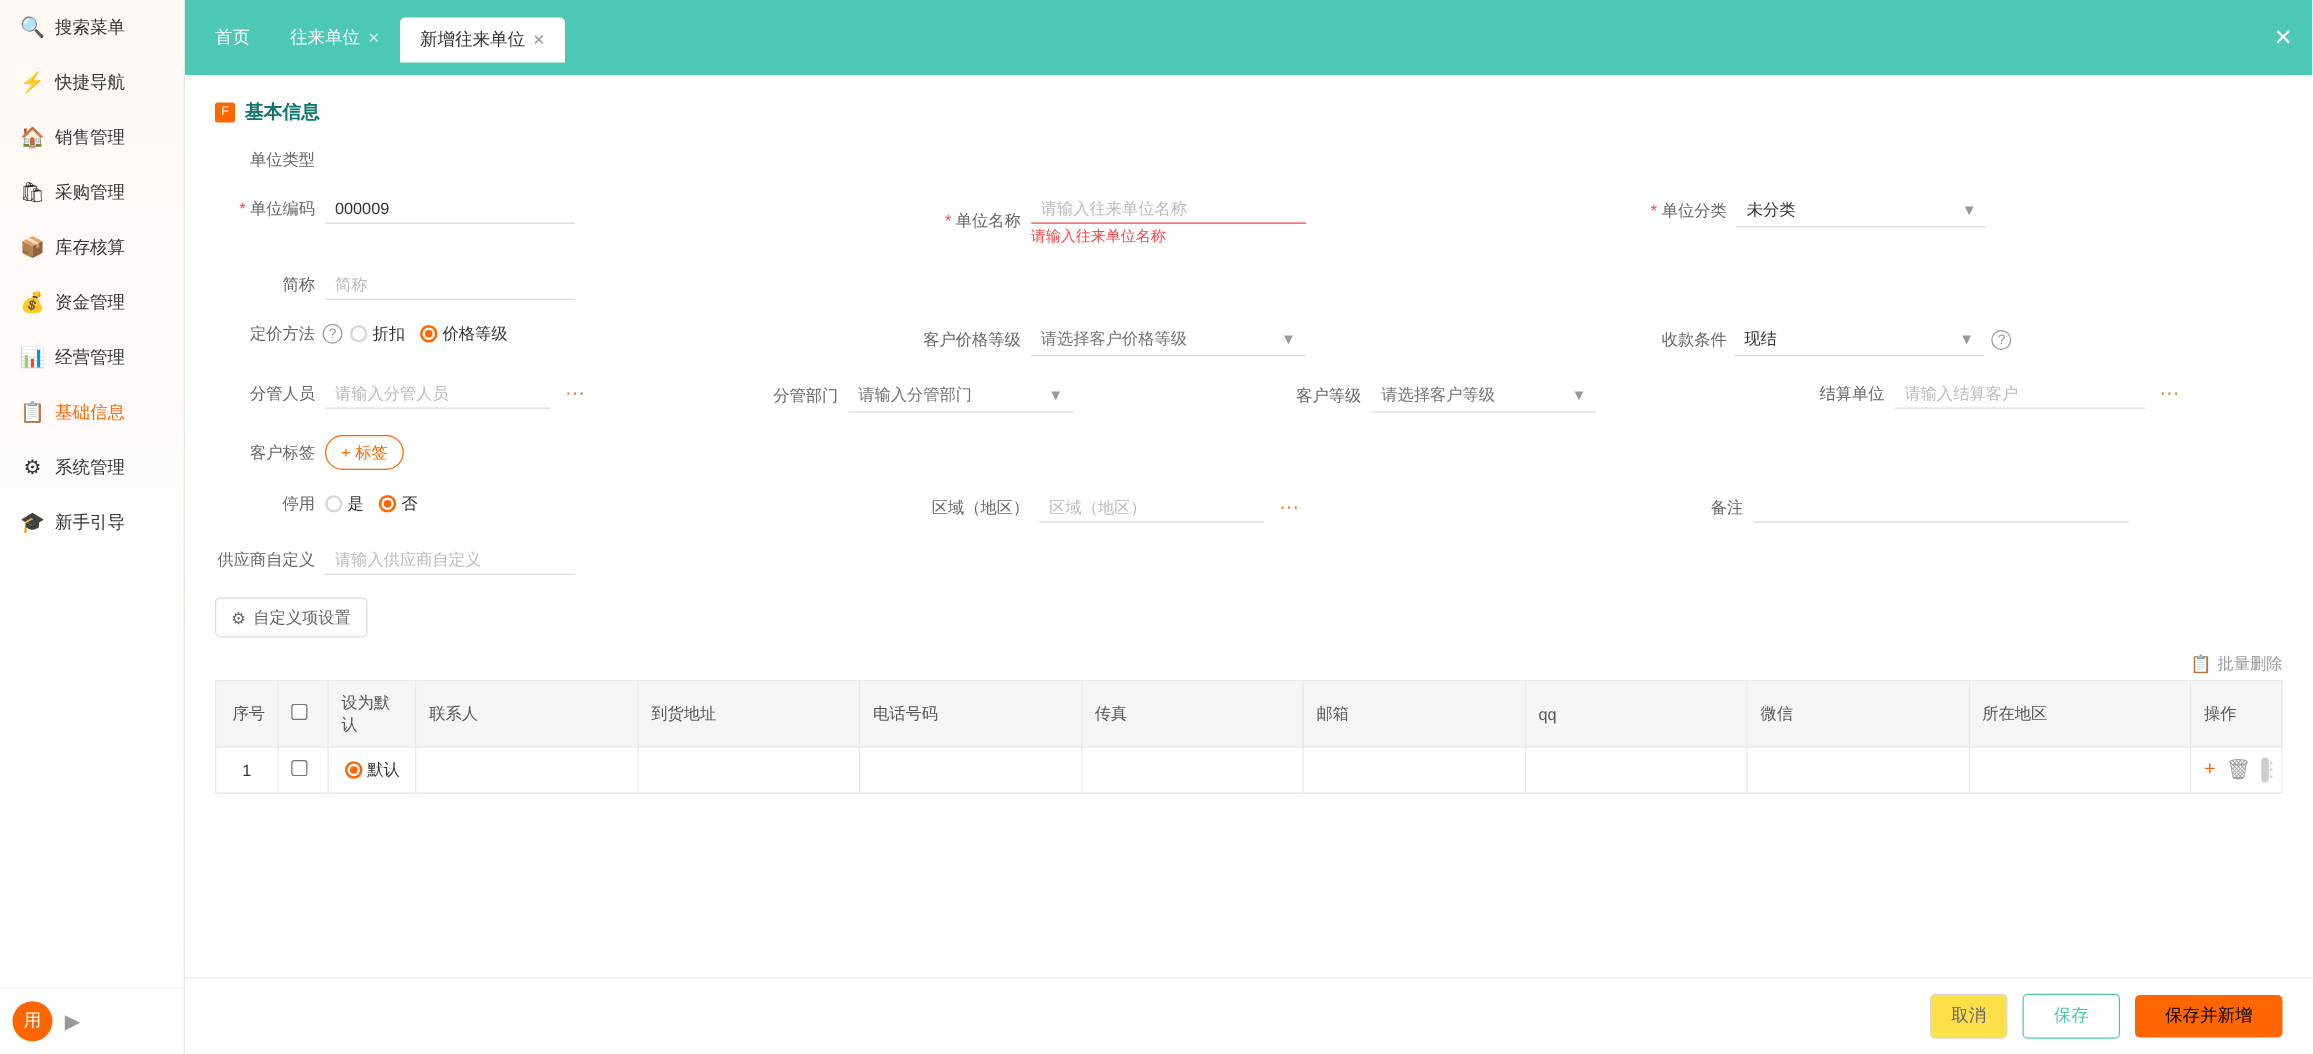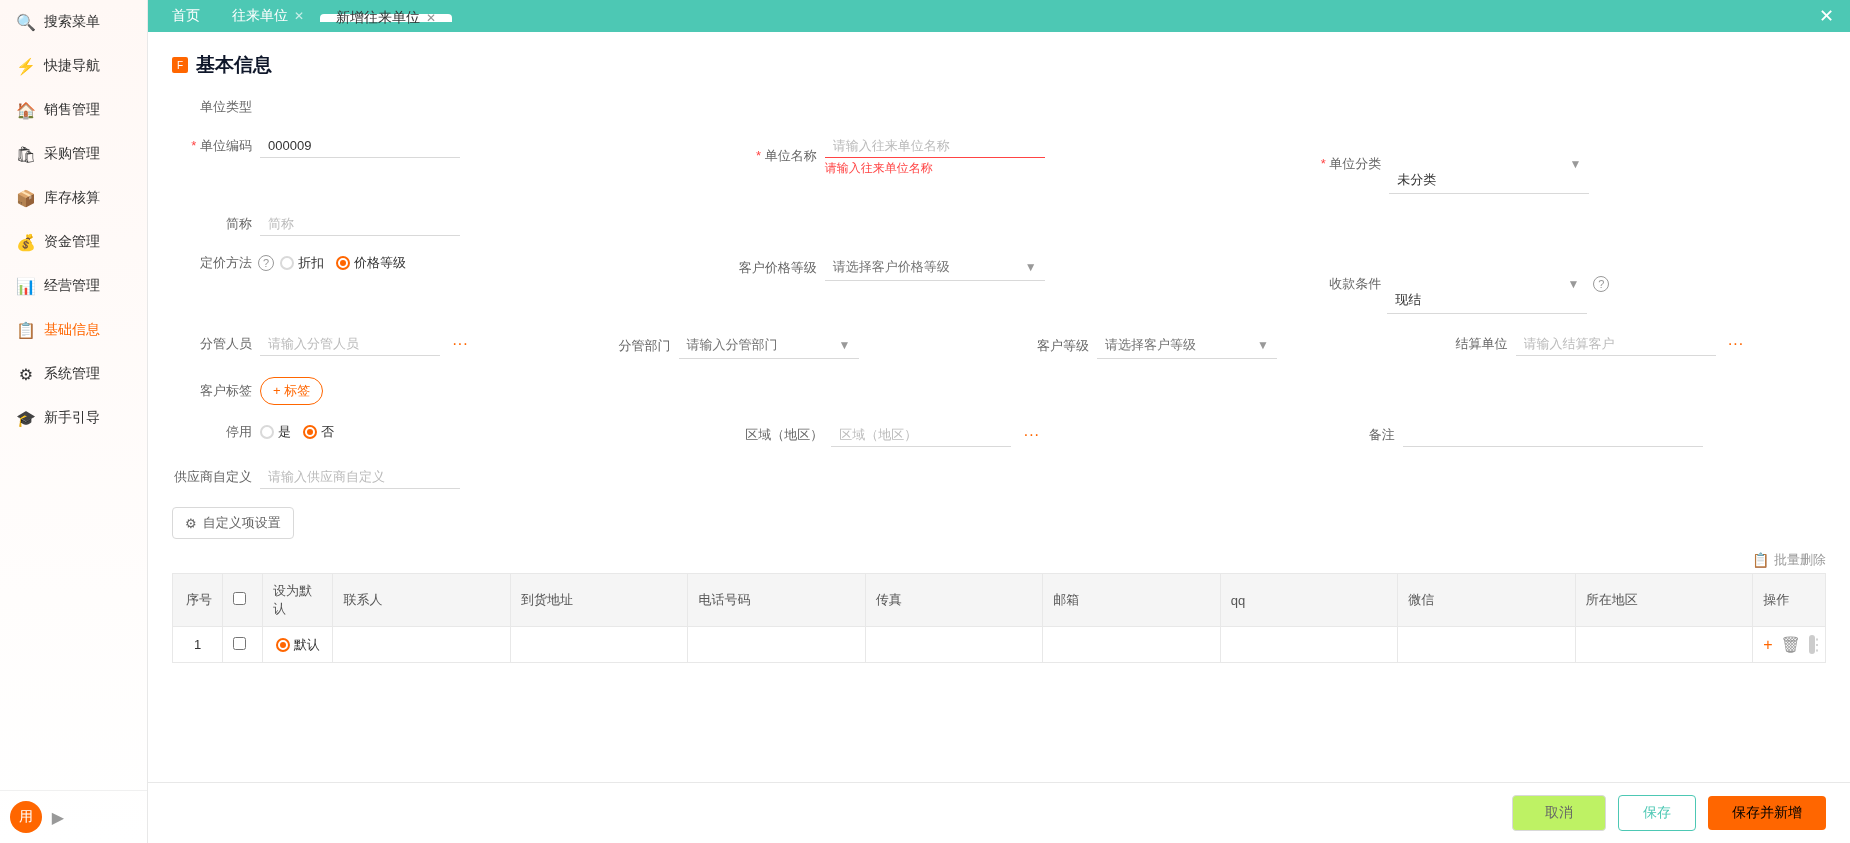--- a/index.html
+++ b/index.html
@@ -58,21 +58,21 @@
       display: flex;
       flex-direction: column;
       overflow: hidden;
     }
 
     
     .tab-bar {
       display: flex;
       align-items: center;
       background: #4dc8b4;
-      height: 32px;
+      height: 60px;
       padding: 12px 8px;
     }
     .tab {
       display: flex;
       align-items: center;
       padding: 0 16px;
       height: 100%;
       font-size: 14px;
       color: white;
       cursor: pointer;
@@ -120,23 +120,23 @@
       height: 16px;
       background: #ff6600;
       display: flex;
       align-items: center;
       justify-content: center;
       color: white;
       font-size: 10px;
       border-radius: 2px;
     }
     .section-title {
-      font-size: 19px;
+      font-size: 15px;
       font-weight: bold;
-      color: #0f172a;
+      color: #0f766e;
     }
 
     
     .form-row {
       display: flex;
       align-items: flex-start;
       margin-bottom: 18px;
       gap: 0;
     }
     .form-group {
@@ -200,21 +200,21 @@
       border: none;
       border-bottom: 1px solid #d9d9d9;
       padding: 4px 8px;
       font-size: 13px;
       width: 180px;
       cursor: pointer;
       gap: 4px;
       color: #333;
     }
     .form-select .placeholder { color: #737373; flex: 1; }
-    .form-select .value { flex: 1; margin-top: 33px; }
+    .form-select .value { flex: 1; }
     .select-arrow { color: #999; font-size: 12px; }
 
     
     .radio-group {
       display: flex;
       align-items: center;
       gap: 12px;
     }
     .radio-item {
       display: flex;
@@ -341,24 +341,24 @@
     .footer {
       display: flex;
       justify-content: flex-end;
       align-items: center;
       gap: 12px;
       padding: 12px 24px;
       background: white;
       border-top: 1px solid #e8e8e8;
     }
     .btn-cancel {
-      padding: 8px 32px;
+      padding: 8px 16px;
       border: 1px solid #d9d9d9;
       border-radius: 4px;
-      background: #bef264;
+      background: #fde047;
       color: #666;
       font-size: 14px;
       cursor: pointer;
     }
     .btn-save {
       padding: 8px 24px;
       border: 1px solid #4dc8b4;
       border-radius: 4px;
       background: white;
       color: #4dc8b4;

